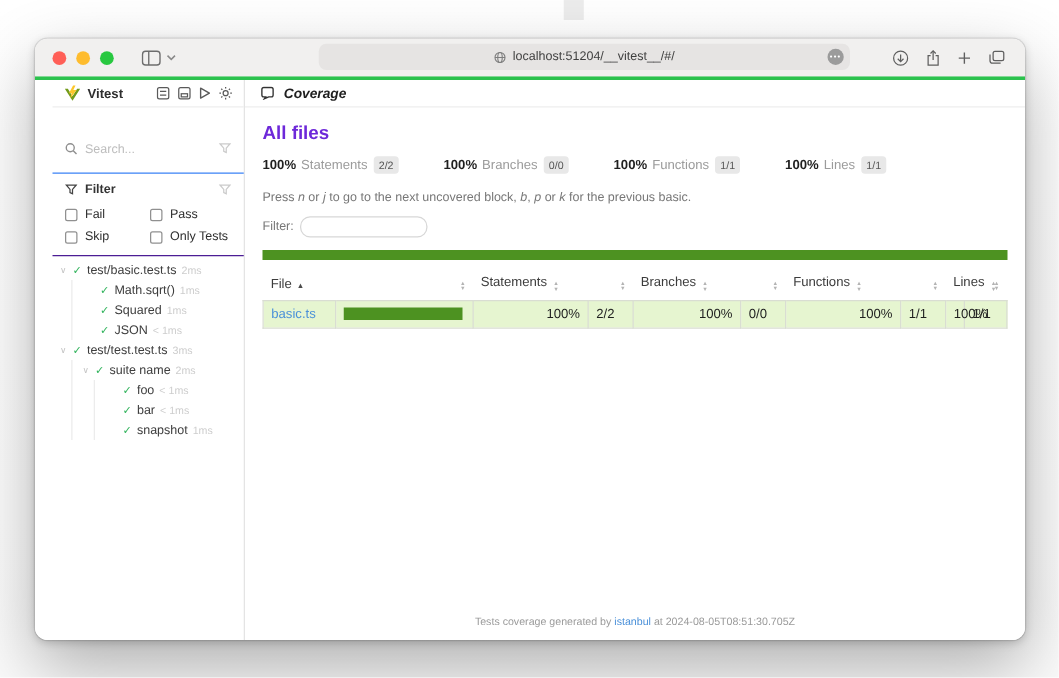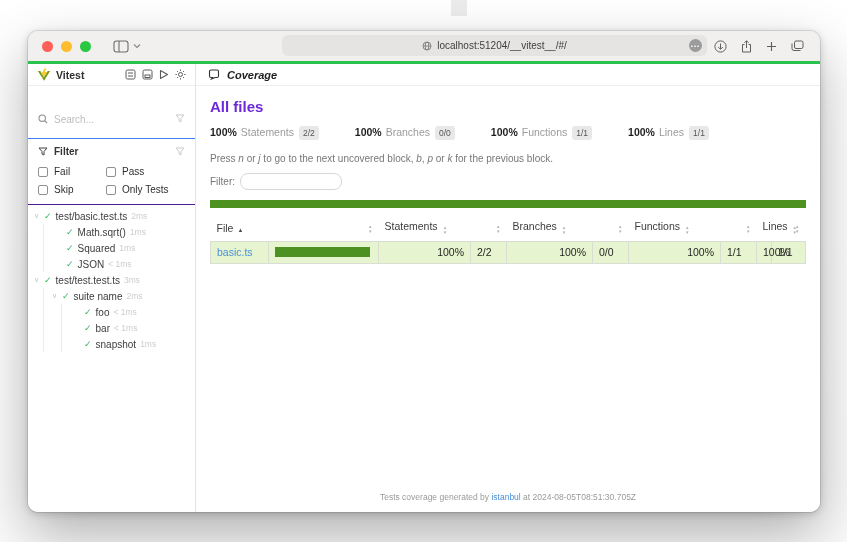--- a/index.html
+++ b/index.html
@@ -9,30 +9,30 @@
 
   .window { position:absolute; left:28px; top:31px; width:792px; height:481px; background:#fff;
             border-radius:10px; overflow:hidden; display:flex; flex-direction:column;
             box-shadow:0 22px 55px rgba(0,0,0,.30), 0 2px 8px rgba(0,0,0,.18), 0 0 0 1px rgba(0,0,0,.10); }
 
   
   .titlebar { height:30px; background:#f1f0ef; display:flex; align-items:center; padding:0 14px; position:relative; flex:0 0 auto; }
   .lights { display:flex; gap:8px; }
   .light { width:11px; height:11px; border-radius:50%; }
   .tb-group { display:flex; align-items:center; gap:4px; margin-left:22px; color:#6d6d6d; }
-  .url-pill { position:absolute; left:254px; top:4px; width:425px; height:21px; background:#e6e4e3; border-radius:6px;
+  .url-pill { position:absolute; left:227px; top:4px; width:425px; height:21px; background:#e6e4e3; border-radius:6px;
               display:flex; align-items:center; justify-content:center; gap:5px; font-size:10px; color:#3f3f3f; }
   .ellipsis-badge { position:absolute; right:5px; top:4px; width:13px; height:13px; border-radius:50%; background:#9b9b9b;
                     color:#fff; font-size:6px; letter-spacing:1px; display:flex; align-items:center; justify-content:center; }
   .tb-right { position:absolute; right:16px; top:0; height:30px; display:flex; align-items:center; gap:14px; color:#5f5f5f; }
   .accent-line { height:3px; flex:0 0 auto; }
 
   
   .app { flex:1; display:flex; min-height:0; background:#fff; }
-  .sidebar { width:168px; flex:0 0 auto; border-right:1px solid #e4e4e4; display:flex; flex-direction:column; min-height:0; }
+  .sidebar { width:168px; flex:0 0 auto; border-right:1px solid #e4e4e4; display:flex; flex-direction:column; min-height:0;padding-left:14px; }
   .sb-header { height:22px; flex:0 0 auto; display:flex; align-items:center; padding:0 9px; border-bottom:1px solid #eeeeee; }
   .brand { font-size:10.5px; font-weight:700; color:#2f2f2f; margin-left:5px; }
   .sb-icons { margin-left:auto; display:flex; align-items:center; gap:6px; color:#5a5a5a; }
   .sb-search { height:25px; flex:0 0 auto; display:flex; align-items:flex-start; gap:6px; padding:0 10px; border-bottom:1px solid #3b82f6;margin-top:28px; }
   .sb-search input { border:none; outline:none; background:transparent; font-size:10px; color:#555; width:100px; font-family:inherit; }
   .sb-search input::placeholder { color:#bdbdbd; }
   .faint { opacity:.38; margin-left:auto; }
   .sb-filter { padding:7px 10px 9px; border-bottom:1px solid #4c1d95; flex:0 0 auto; }
   .filter-head { display:flex; align-items:center; gap:6px; font-size:10px; font-weight:700; color:#333; }
   .filter-grid { display:grid; grid-template-columns:62px 1fr; gap:7px 6px; margin-top:9px; font-size:10px; color:#2f2f2f; }
@@ -334,21 +334,21 @@
             </span>
             <span class="metric">
               <strong>100%</strong><span class="lbl">Functions</span><span class="fraction">1/1</span>
             </span>
             <span class="metric">
               <strong>100%</strong><span class="lbl">Lines</span><span class="fraction">1/1</span>
             </span>
           </div>
 
           <div class="help">
-            <span>Press </span><em>n</em><span> or </span><em>j</em><span> to go to the next uncovered block, </span><em>b</em><span>, </span><em>p</em><span> or </span><em>k</em><span> for the previous block.</span>
+            <span>Press </span><em>n</em><span> or </span><em>j</em><span> to go to the next uncovered block, </span><em>b</em><span>, </span><em>p</em><span> or </span><em>k</em><span> for the previous basic.</span>
           </div>
 
           <div class="filter-row">
             <span>Filter:</span>
             <input type="text" style="">
           </div>
 
           <div class="status-line" style="background:#4d9221"></div>
 
           <table class="cov-table">

